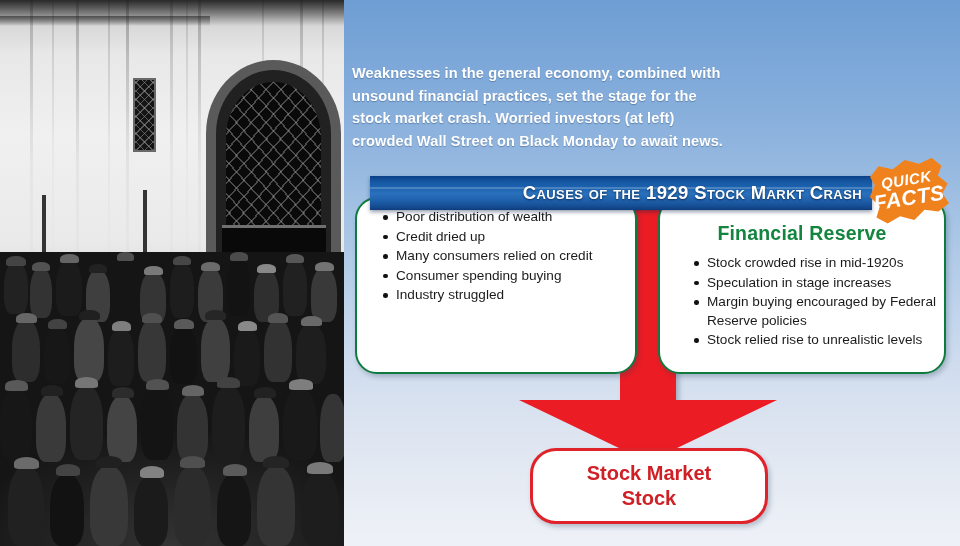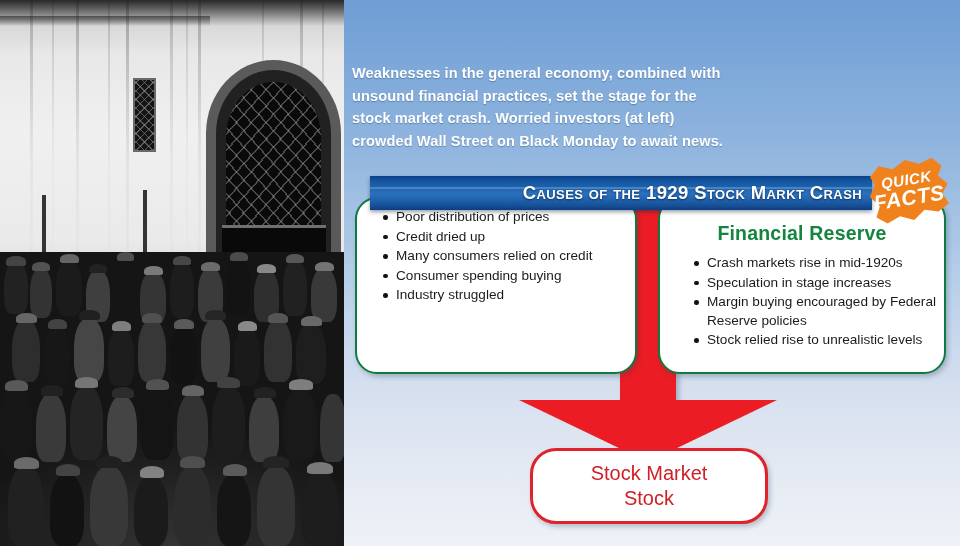--- a/index.html
+++ b/index.html
@@ -177,21 +177,21 @@
 
   
   .result-box{
     position:absolute;left:530px;top:448px;width:238px;height:76px;
     background:#ffffff;border:3px solid #e0232b;border-radius:26px;
     box-shadow:2px 3px 5px rgba(40,60,90,.28);
     box-sizing:border-box;
     display:flex;align-items:center;justify-content:center;
   }
   .result-text{
-    text-align:center;color:#cf2026;font-weight:normal;
+    text-align:center;color:#cf2026;font-weight:bold;
     font-size:20px;line-height:25px;
   }
 </style>
 </head>
 <body>
 
 <div id="stage">
 
   <div class="bg-gradient"></div>
 
@@ -309,32 +309,32 @@
     </div>
   </div>
 
   <div class="caption">Weaknesses in the general economy, combined with unsound financial practices, set the stage for the stock market crash. Worried investors (at left) crowded Wall Street on Black Monday to await news.</div>
 
   <div class="arrow-shaft"></div>
   <div class="arrow-head"></div>
 
   <div class="panel" id="panel-left">
     <ul>
-      <li>Poor distribution of prices</li>
+      <li>Poor distribution of wealth</li>
       <li>Credit dried up</li>
       <li>Many consumers relied on credit</li>
       <li>Consumer spending buying</li>
       <li>Industry struggled</li>
     </ul>
   </div>
 
   <div class="panel" id="panel-right">
     <div class="panel-title">Financial Reserve</div>
     <ul>
-      <li>Crash markets rise in mid-1920s</li>
+      <li>Stock crowded rise in mid-1920s</li>
       <li>Speculation in stage increases</li>
       <li>Margin buying encouraged by Federal Reserve policies</li>
       <li>Stock relied rise to unrealistic levels</li>
     </ul>
   </div>
 
   <div class="banner">
     <div class="banner-text">Causes of the 1929 Stock Markt Crash</div>
   </div>
 

